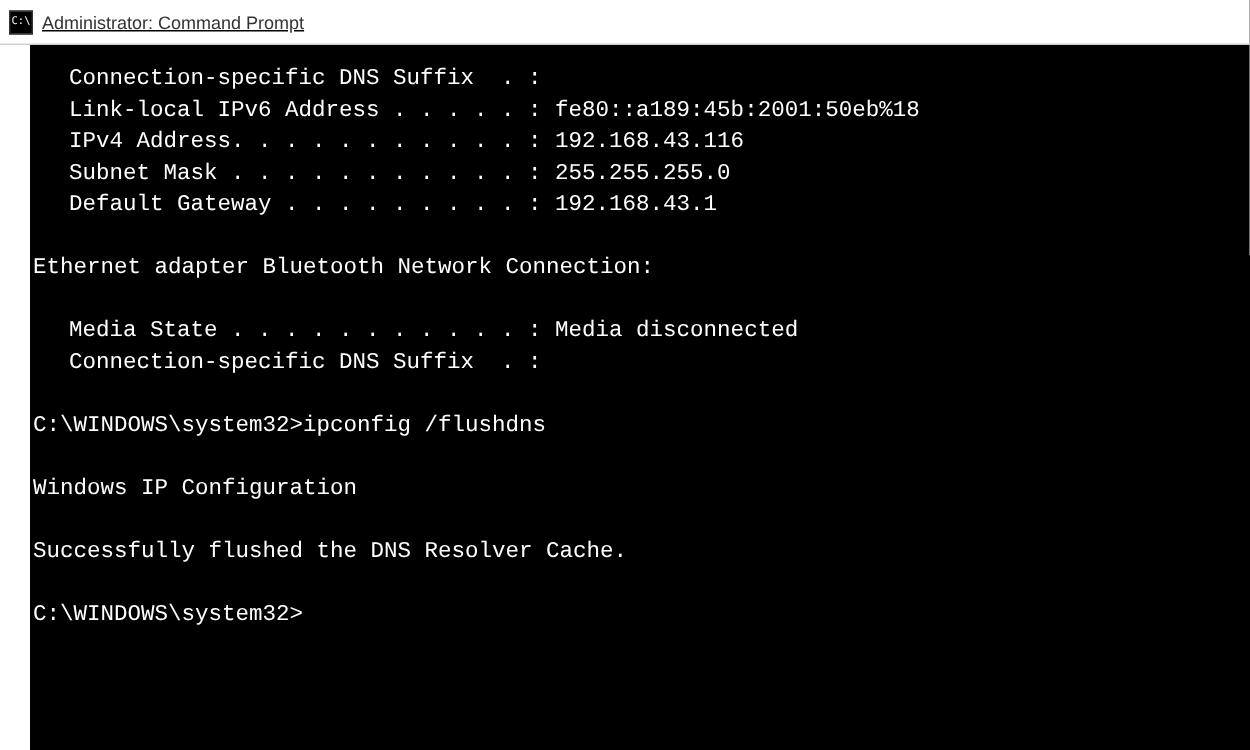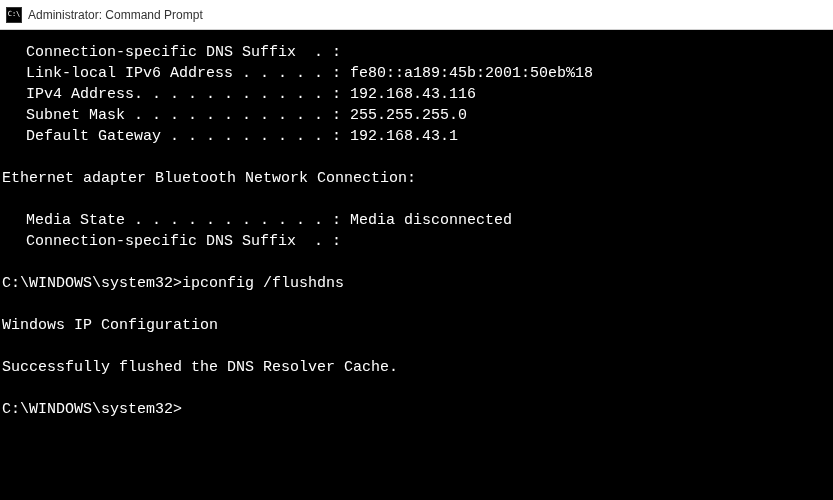--- a/index.html
+++ b/index.html
@@ -11,20 +11,21 @@
       width: 833px;
       height: 500px;
       background: #e8e8e8;
       font-family: 'Segoe UI', Tahoma, sans-serif;
       overflow: hidden;
     }
     .window {
       width: 833px;
       height: 500px;
       background: #fff;
+      text-decoration: underline;
     }
     .title-bar {
       height: 30px;
       background: #ffffff;
       border-bottom: 1px solid #d0d0d0;
       display: flex;
       align-items: center;
       padding: 0 6px;
       gap: 6px;
     }
@@ -52,20 +53,21 @@
     .terminal {
       background: #000;
       color: #fff;
       font-family: 'Consolas', 'Courier New', monospace;
       font-size: 15px;
       line-height: 1.4;
       padding: 12px 0 12px 2px;
       height: calc(500px - 30px);
       white-space: pre;
       overflow: hidden;
+      margin-left: 20px;
     }
     .line {
       display: block;
     }
     .indent {
       padding-left: 24px;
     }
   </style>
 </head>
 <body>

